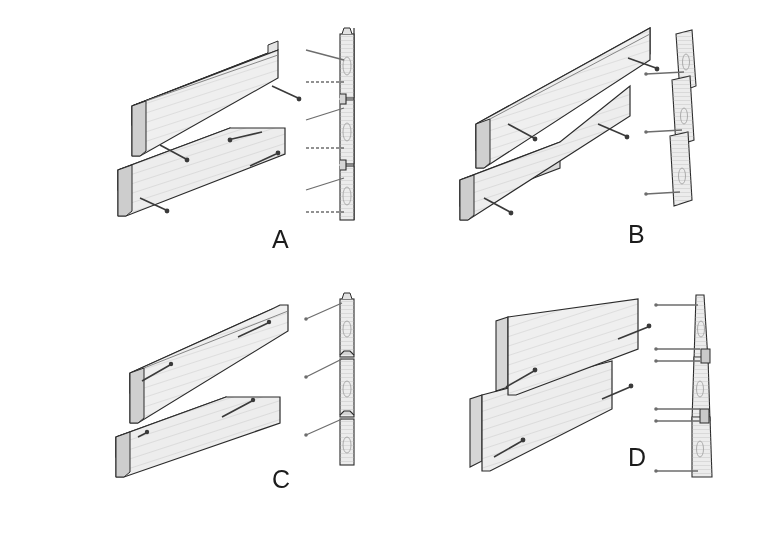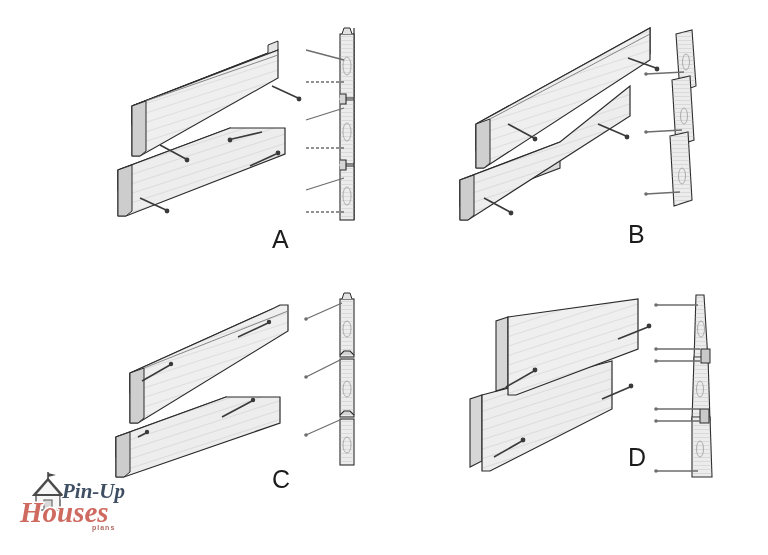--- a/index.html
+++ b/index.html
@@ -405,32 +405,14 @@
             <circle cx="6" cy="136" r="1.8" stroke="none"></circle>
           </g>
         <g>
             <line x1="6" y1="186" x2="48" y2="186" stroke-width="1.3"></line>
             <circle cx="6" cy="186" r="1.8" stroke="none"></circle>
           </g>
       </g>
     </svg>
   </div>
 
-  <div id="logo">
-    <svg class="logo-svg" width="140" height="70" viewBox="0 0 140 70">
-
-      <g>
-        <polygon points="22,24 34,10 46,24 46,40 22,40" fill="#f6f6f6" stroke="#6b6b6b" stroke-width="1.6"></polygon>
-        <polygon points="20,25 34,9 48,25" fill="none" stroke="#4a4a4a" stroke-width="2"></polygon>
-        <rect x="30" y="30" width="8" height="10" fill="#d9d9d9" stroke="#6b6b6b" stroke-width="1.2"></rect>
-        <line x1="34" y1="9" x2="34" y2="2" stroke="#4a4a4a" stroke-width="1.6"></line>
-        <path d="M34,3 L42,5 L34,7 Z" fill="#4a4a4a"></path>
-      </g>
-
-      <text x="48" y="28" font-family="'Liberation Serif', serif" font-size="21" font-style="italic" font-weight="bold" fill="#3f4f63" stroke="#ffffff" stroke-width="2.6" paint-order="stroke">Pin-Up</text>
-
-      <text x="6" y="52" font-family="'Liberation Serif', serif" font-size="29" font-style="italic" font-weight="bold" fill="#cf6a60" stroke="#ffffff" stroke-width="3" paint-order="stroke">Houses</text>
-
-      <text x="78" y="60" font-family="'Liberation Sans', sans-serif" font-size="7" font-weight="bold" letter-spacing="1" fill="#b06a63">plans</text>
-    </svg>
-  </div>
 
 </div>
 
 </body></html>

